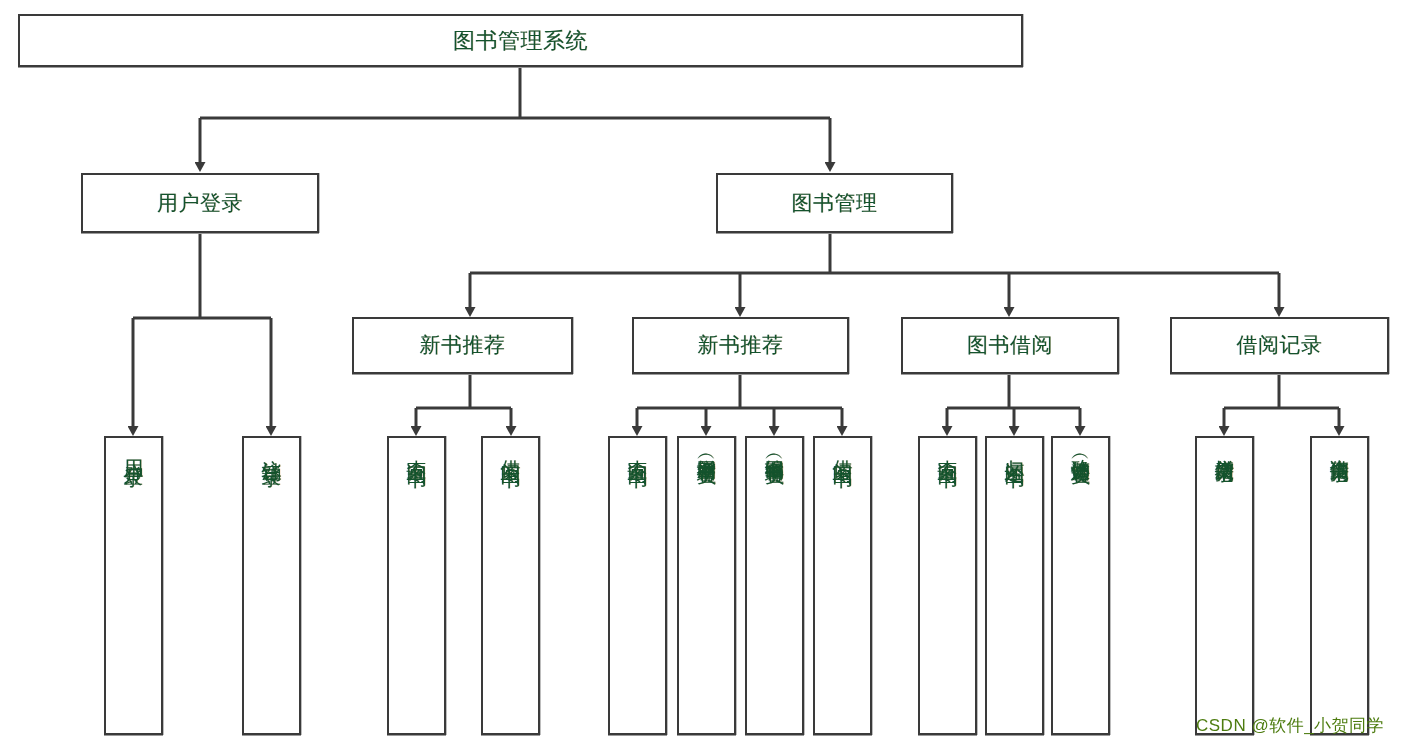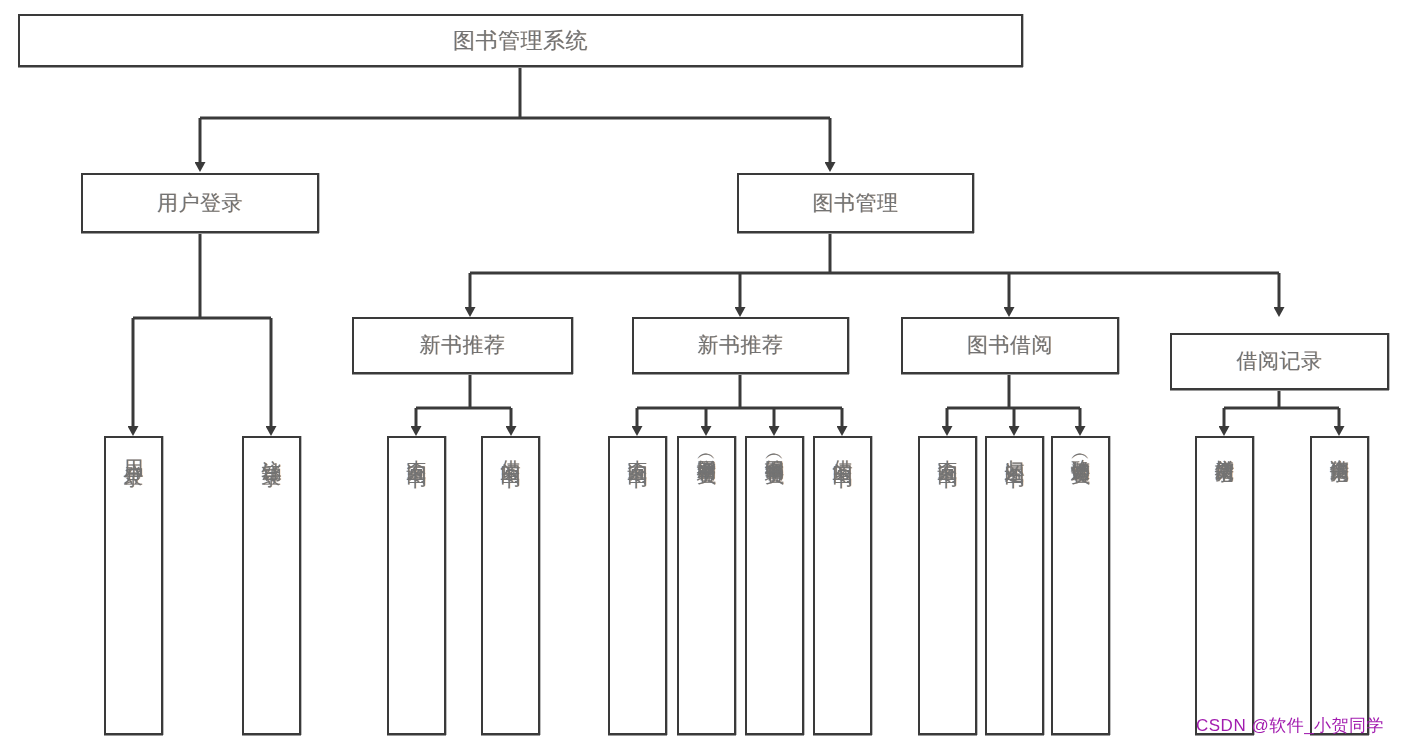--- a/index.html
+++ b/index.html
@@ -17,21 +17,21 @@
     position:absolute;
     background:#ffffff;
     border:2px solid #3a3a3a;
     box-sizing:border-box;
     display:flex;
     align-items:center;
     justify-content:center;
     box-shadow:0 1px 0 0 #9a9a9a, 1px 0 0 0 #bdbdbd;
   }
   .node .label{
-    color:#737373;
+    color:#14532d;
     font-size:21px;
     line-height:1.25;
     letter-spacing:0.5px;
     white-space:nowrap;
     text-shadow:0.5px 0 0 rgba(200,120,40,0.30), -0.5px 0 0 rgba(90,140,200,0.25);
   }
   .node.root .label{font-size:22px;}
 
   
   .leaf{
@@ -47,21 +47,21 @@
     letter-spacing:3px;
     white-space:nowrap;
     text-shadow:0.5px 0 0 rgba(200,120,40,0.30), -0.5px 0 0 rgba(90,140,200,0.25);
   }
   .leaf.tall .label{letter-spacing:1px;font-size:19px;}
 
   #watermark{
     position:absolute;
     left:1196px; top:714px;
     font-size:17px;
-    color:#a21caf;
+    color:#4d7c0f;
     white-space:nowrap;
     letter-spacing:0.5px;
   }
 </style>
 </head>
 <body>
 
 <div id="canvas">
 
   <svg class="edges" viewBox="0 0 1405 747" xmlns="http://www.w3.org/2000/svg">
@@ -114,34 +114,34 @@
     </g>
   </svg>
 
   <div class="node root" style="left:18px;top:14px;width:1005px;height:53px;">
     <span class="label">图书管理系统</span>
   </div>
 
   <div class="node" style="left:81px;top:173px;width:238px;height:60px;">
     <span class="label">用户登录</span>
   </div>
-  <div class="node" style="left:737px;top:173px;width:237px;height:60px;">
+  <div class="node" style="left:716px;top:173px;width:237px;height:60px;">
     <span class="label">图书管理</span>
   </div>
 
   <div class="node" style="left:352px;top:317px;width:221px;height:57px;">
     <span class="label">新书推荐</span>
   </div>
   <div class="node" style="left:632px;top:317px;width:217px;height:57px;">
     <span class="label">新书推荐</span>
   </div>
   <div class="node" style="left:901px;top:317px;width:218px;height:57px;">
     <span class="label">图书借阅</span>
   </div>
-  <div class="node" style="left:1170px;top:333px;width:219px;height:57px;">
+  <div class="node" style="left:1170px;top:317px;width:219px;height:57px;">
     <span class="label">借阅记录</span>
   </div>
 
   <div class="node leaf" style="left:104px;top:436px;width:59px;height:299px;">
     <span class="label">用户登录</span>
   </div>
   <div class="node leaf" style="left:242px;top:436px;width:59px;height:299px;">
     <span class="label">注销登录</span>
   </div>
 

